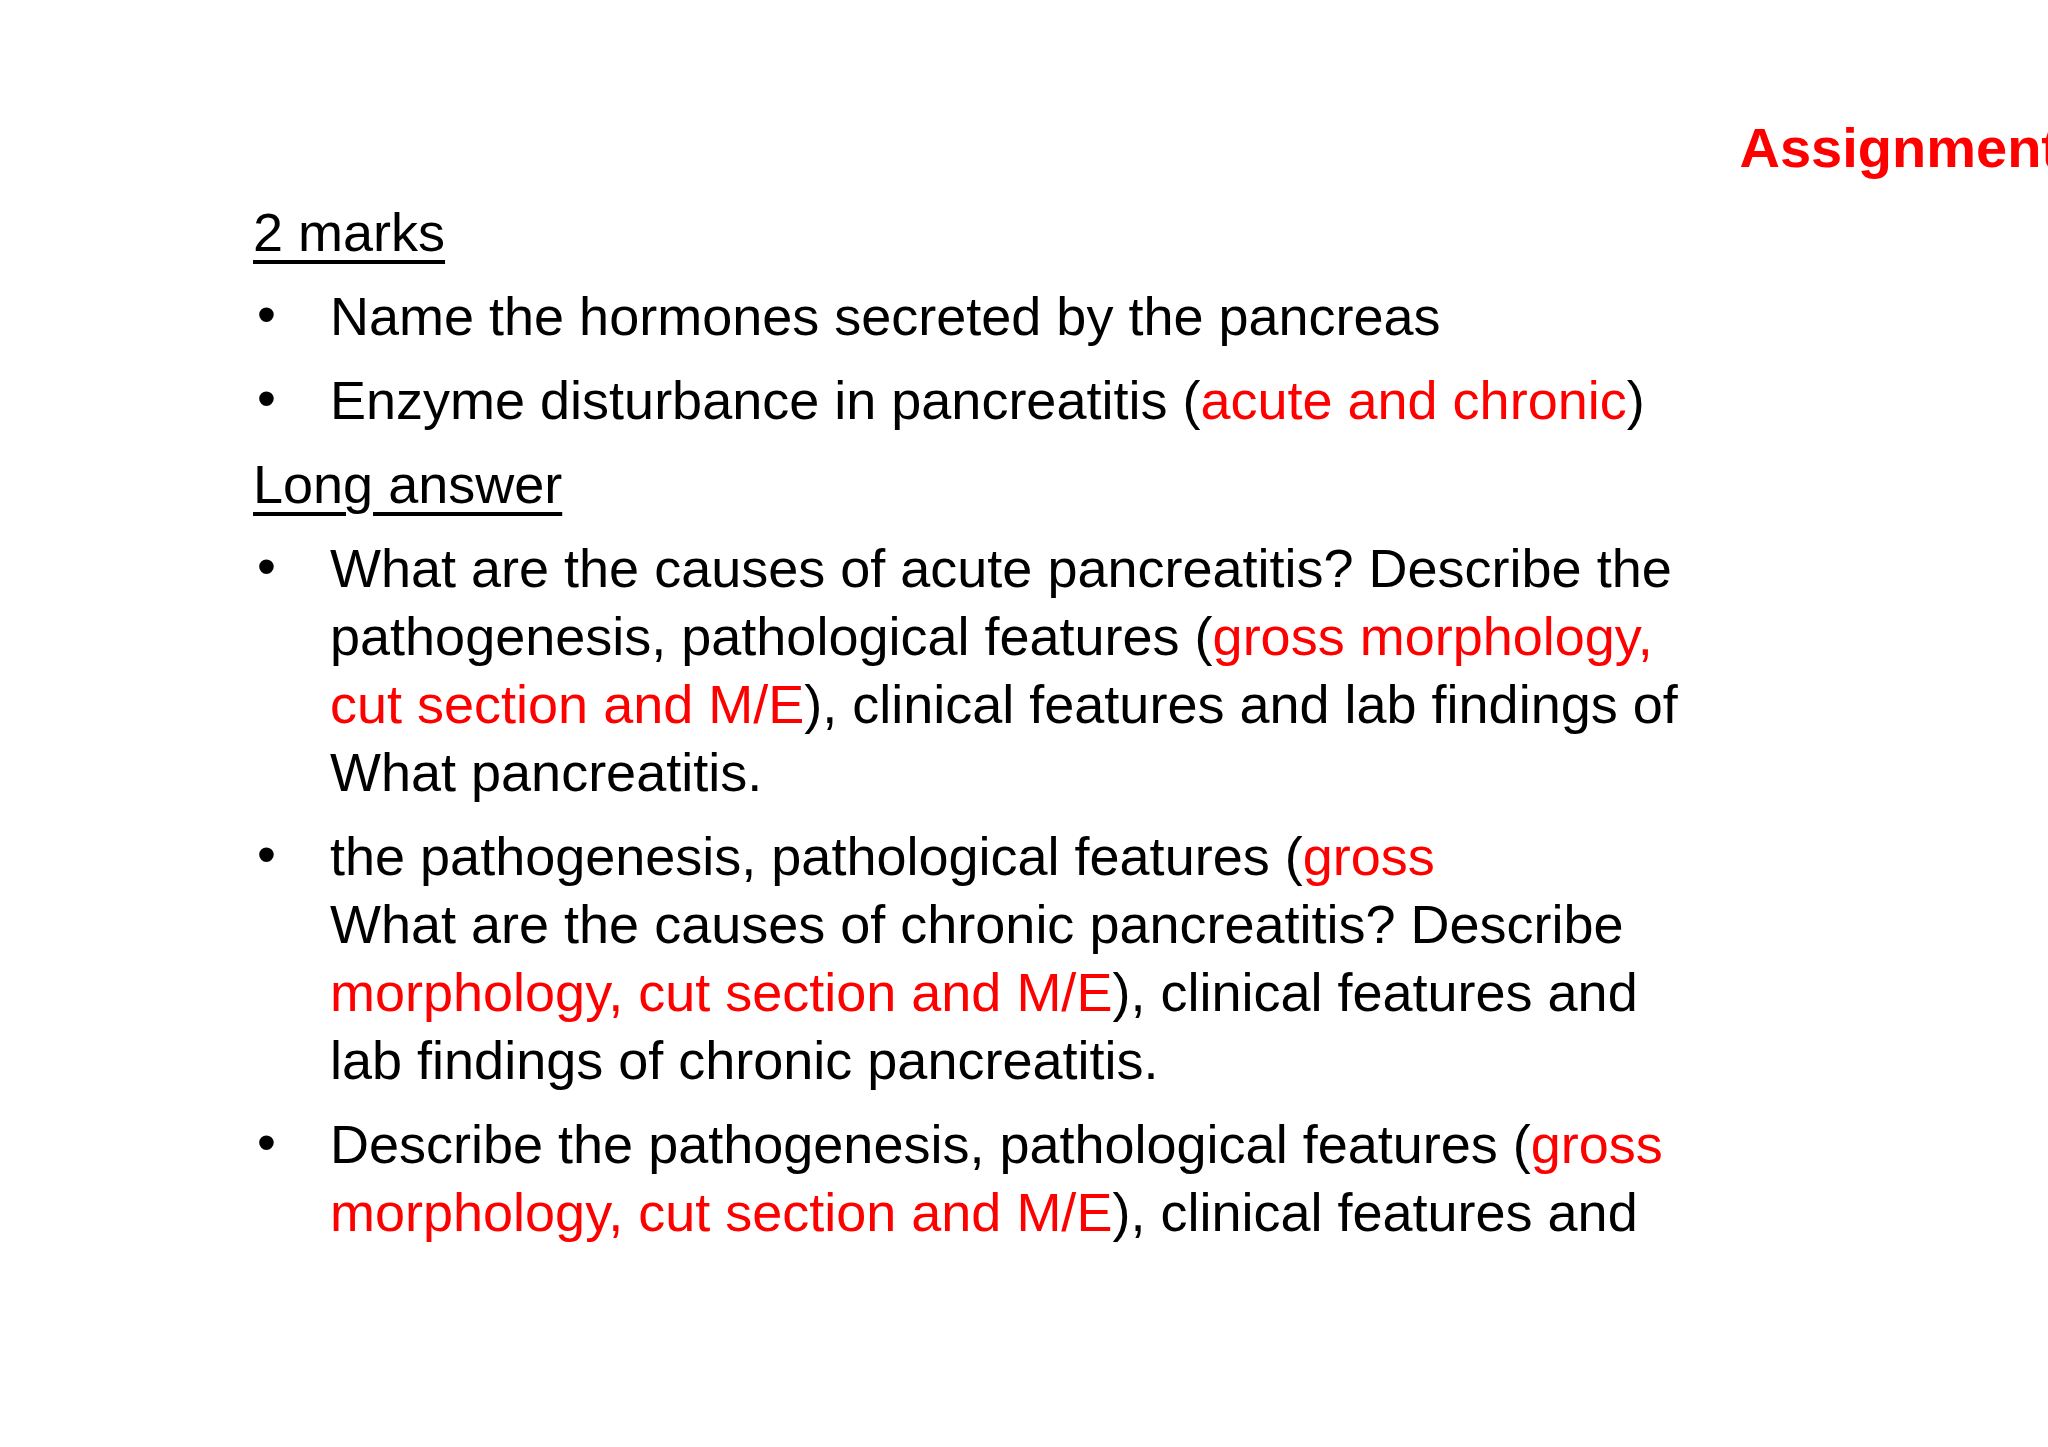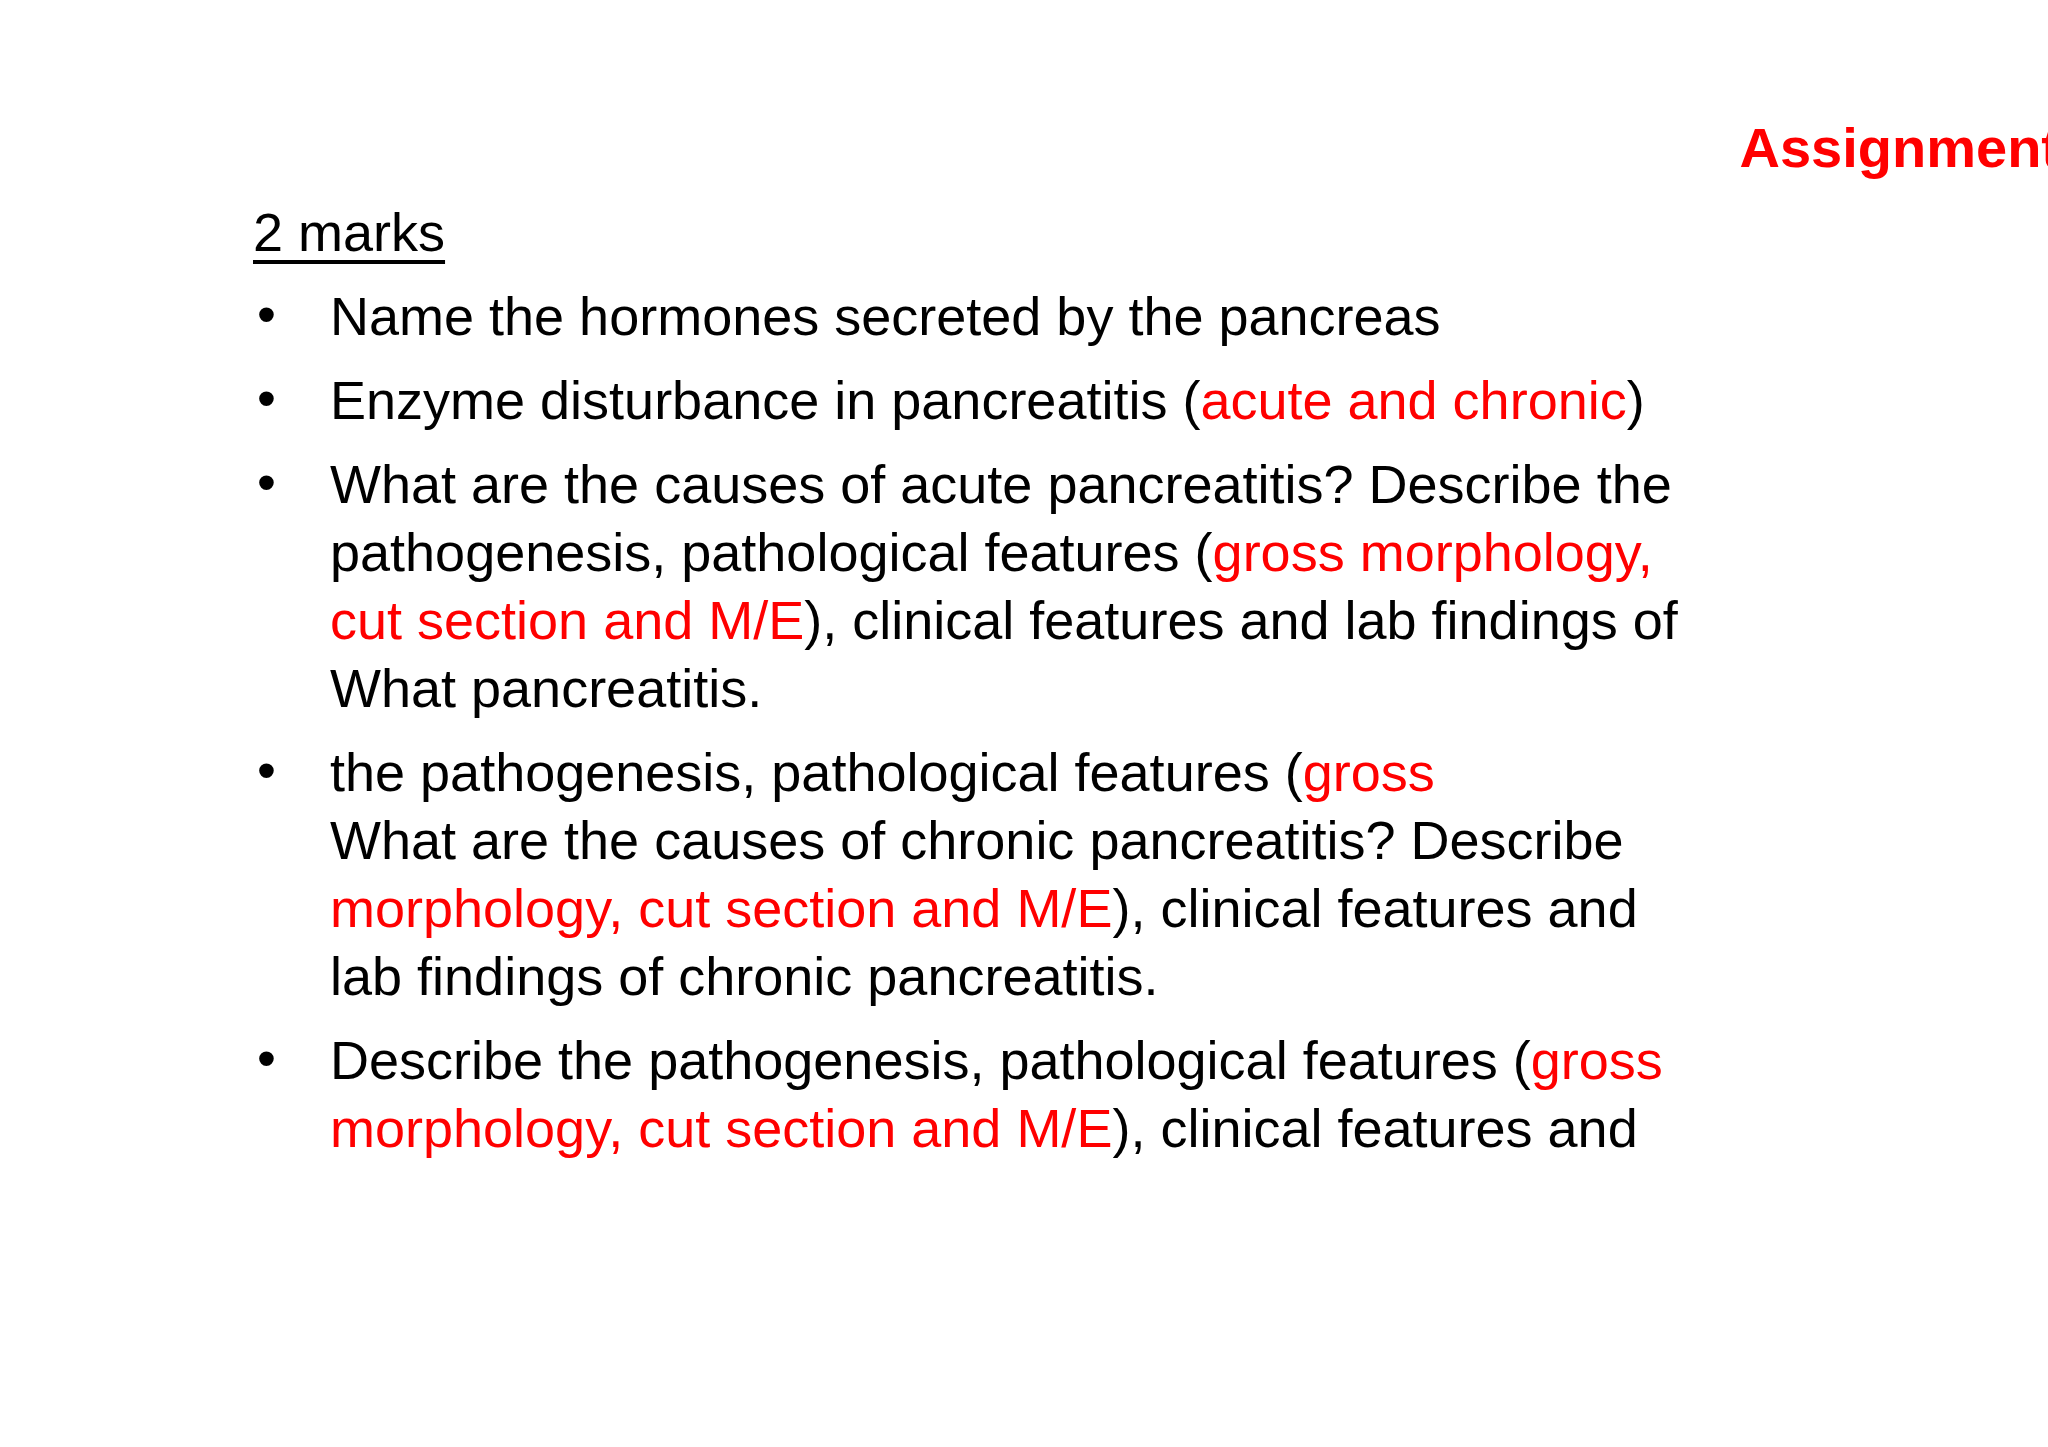--- a/index.html
+++ b/index.html
@@ -76,20 +76,23 @@
         <div class="line"><span class="seg black">2 marks</span></div>
       </div>
       <div class="block bullet">
         <span class="marker">•</span>
         <div class="line"><span class="seg black">Name the hormones secreted by the pancreas</span></div>
       </div>
       <div class="block bullet">
         <span class="marker">•</span>
         <div class="line"><span class="seg black">Enzyme disturbance in pancreatitis (</span><span class="seg red-italic">acute and chronic</span><span class="seg black">)</span></div>
       </div>
+      <div class="block heading">
+        <div class="line"><span class="seg black">Long answer</span></div>
+      </div>
       <div class="block bullet">
         <span class="marker">•</span>
         <div class="line"><span class="seg black">What are the causes of acute pancreatitis? Describe the</span></div>
         <div class="line"><span class="seg black">pathogenesis, pathological features (</span><span class="seg red-italic">gross morphology,</span></div>
         <div class="line"><span class="seg red-italic">cut section and M/E</span><span class="seg black">), clinical features and lab findings of</span></div>
         <div class="line"><span class="seg black">What pancreatitis.</span></div>
       </div>
       <div class="block bullet">
         <span class="marker">•</span>
         <div class="line"><span class="seg black">the pathogenesis, pathological features (</span><span class="seg red-italic">gross</span></div>

